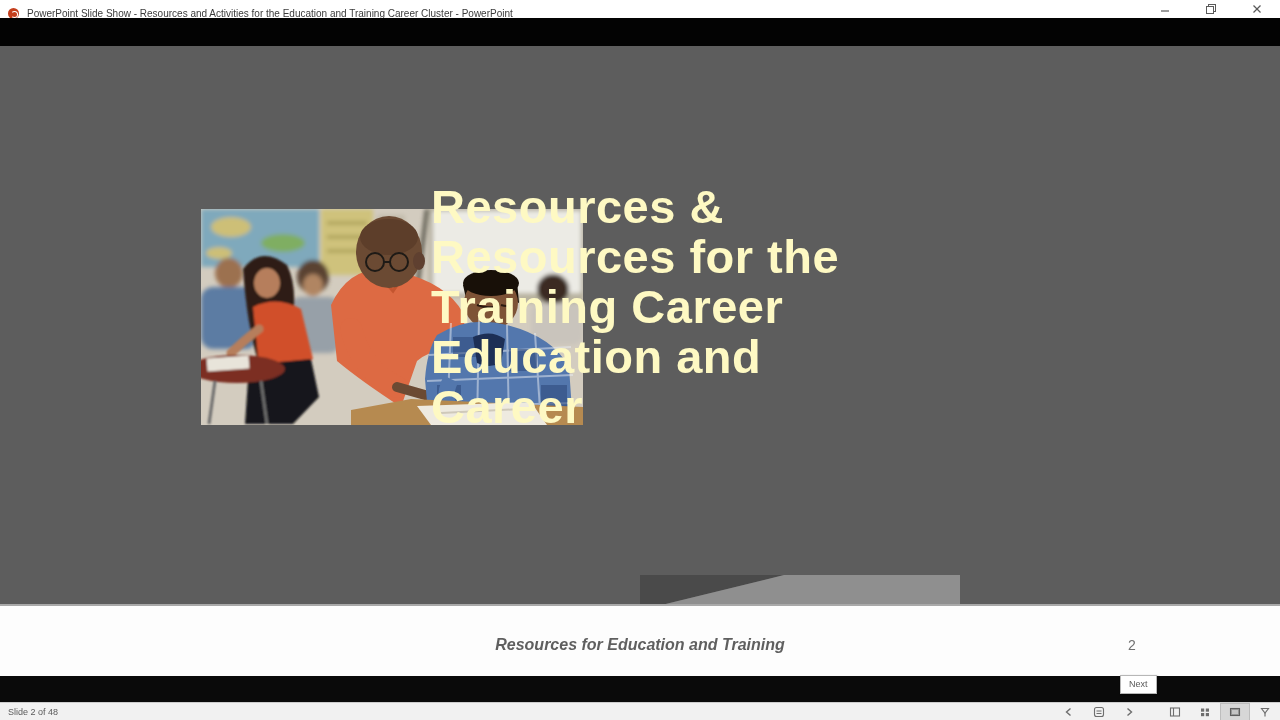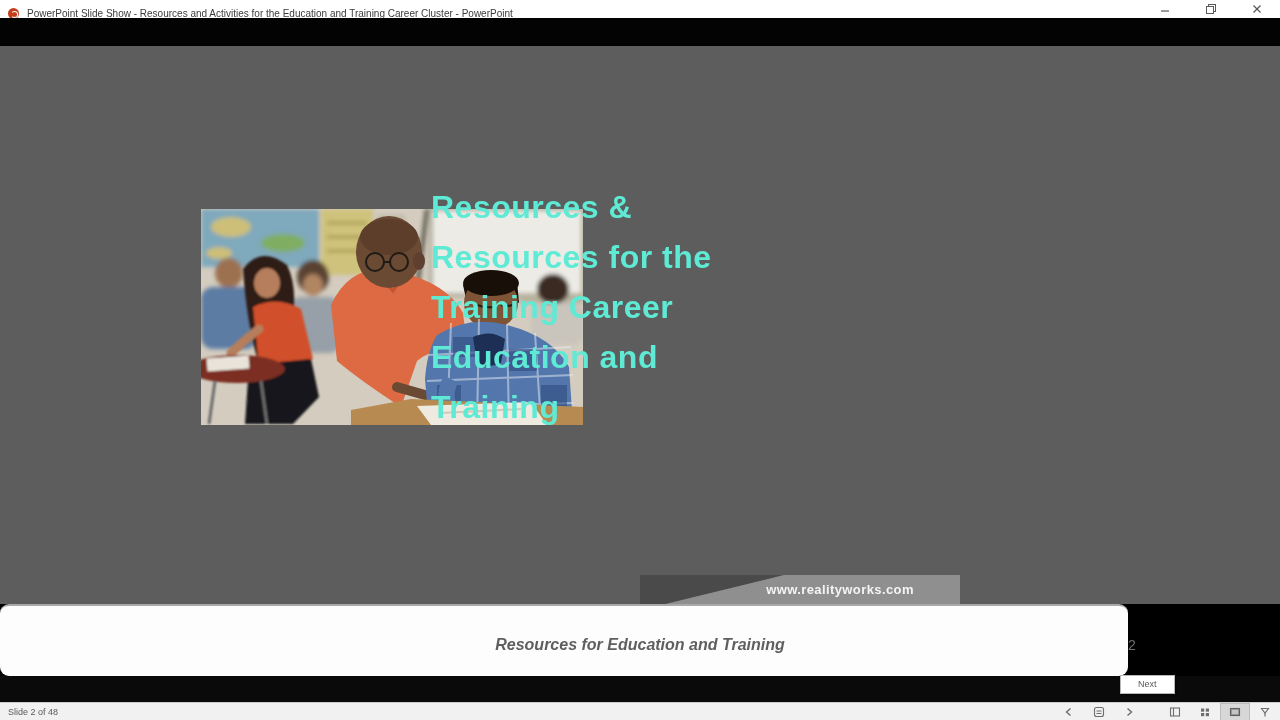--- a/index.html
+++ b/index.html
@@ -13,37 +13,37 @@
               border:1.5px solid #fff; border-left-color:transparent; border-radius:50%; }
   .win-title { font-size:10px; color:#3c3c3c; margin-left:8px; white-space:nowrap; }
   .win-controls { position:absolute; right:0; top:0; height:18px; display:flex; }
   .win-btn { width:46px; height:18px; display:flex; align-items:center; justify-content:center; }
   .win-btn svg { display:block; }
   .topstrip { position:absolute; left:0; top:18px; width:1280px; height:28px; background:#030303; }
   .slide-canvas { position:absolute; left:0; top:46px; width:1280px; height:558px; background:#5d5d5d; }
   .photo { position:absolute; left:201px; top:163px; width:382px; height:216px; background:#cfc8ba; }
   .photo svg { display:block; width:382px; height:216px; }
   .slide-title { position:absolute; left:431px; top:136px; width:440px;
-                 color:#5eead4; font-weight:bold; font-size:32px; line-height:50px; letter-spacing:0.5px; }
+                 color:#fef9c3; font-weight:bold; font-size:47px; line-height:50px; letter-spacing:0.5px; }
   .banner { position:absolute; left:640px; top:529px; width:320px; height:29px; }
   .banner .wedge { position:absolute; inset:0; background:#4a4a4a;
                    clip-path:polygon(0 0, 45% 0, 8% 100%, 0 100%); }
   .banner .band { position:absolute; inset:0; background:#8f8f8f;
                   clip-path:polygon(45% 0, 100% 0, 100% 100%, 8% 100%); }
   .banner .url { position:absolute; left:80px; right:0; top:0; height:29px; line-height:29px;
                  text-align:center; color:#f4f4f4; font-weight:bold; font-size:13px; letter-spacing:0.4px; }
-  .white-band { position:absolute; left:0; top:604px; width:1128px; height:72px; background:#fdfdfd;
-                border-top:2px solid #a9a9a9;border-radius:9px; }
+  .white-band { position:absolute; left:0; top:604px; width:1280px; height:72px; background:#fdfdfd;
+                border-top:2px solid #a9a9a9; }
   .footer-text { position:absolute; left:0; top:30px; width:1280px; text-align:center;
                  font-size:16px; font-weight:bold; font-style:italic; color:#5f5f5f; }
   .page-num { position:absolute; left:1128px; top:31px; font-size:14px; color:#707070; }
   .black-band { position:absolute; left:0; top:676px; width:1280px; height:26px; background:#0a0a0a; }
   .tooltip { position:absolute; left:1120px; top:675px; height:19px; background:#ffffff;
              border:1px solid #b7b7b7; box-shadow:1px 1px 2px rgba(0,0,0,0.4);
-             font-size:9px; color:#5a5a5a; line-height:17px; padding:0 17px; }
+             font-size:9px; color:#5a5a5a; line-height:17px; padding:0 8px; }
   .statusbar { position:absolute; left:0; top:702px; width:1280px; height:26px; background:#f1f1f1;
                border-top:1px solid #cdcdcd; }
   .slide-indicator { position:absolute; left:8px; top:0; height:18px; line-height:18px;
                      font-size:9px; color:#5a5a5a; }
   .nav-group { position:absolute; left:1054px; top:0; height:18px; display:flex; }
   .view-group { position:absolute; left:1160px; top:0; height:18px; display:flex; }
   .sbtn { width:30px; height:18px; display:flex; align-items:center; justify-content:center; }
   .sbtn.active { background:#d7d7d7; border:1px solid #bdbdbd; }
   .sbtn svg { display:block; }
 </style>
@@ -172,27 +172,26 @@
       <path d="M216,197 L330,193 L346,216 L230,216 Z" fill="#eeeae0"></path>
       <line x1="240" y1="204" x2="320" y2="200" stroke="#cfc9ba" stroke-width="2"></line>
     </svg>
   </div>
 
   <div class="slide-title">
     <div>Resources &amp;</div>
     <div>Resources for the</div>
     <div>Training Career</div>
     <div>Education and</div>
-    <div>Training</div>
+    <div>Career</div>
   </div>
 
   <div class="banner">
     <div class="wedge"></div>
     <div class="band"></div>
-    <div class="url">www.realityworks.com</div>
   </div>
 </div>
 
 <div class="white-band">
   <div class="footer-text">Resources for Education and Training</div>
   <div class="page-num">2</div>
 </div>
 
 <div class="black-band"></div>
 <div class="tooltip">Next</div>

